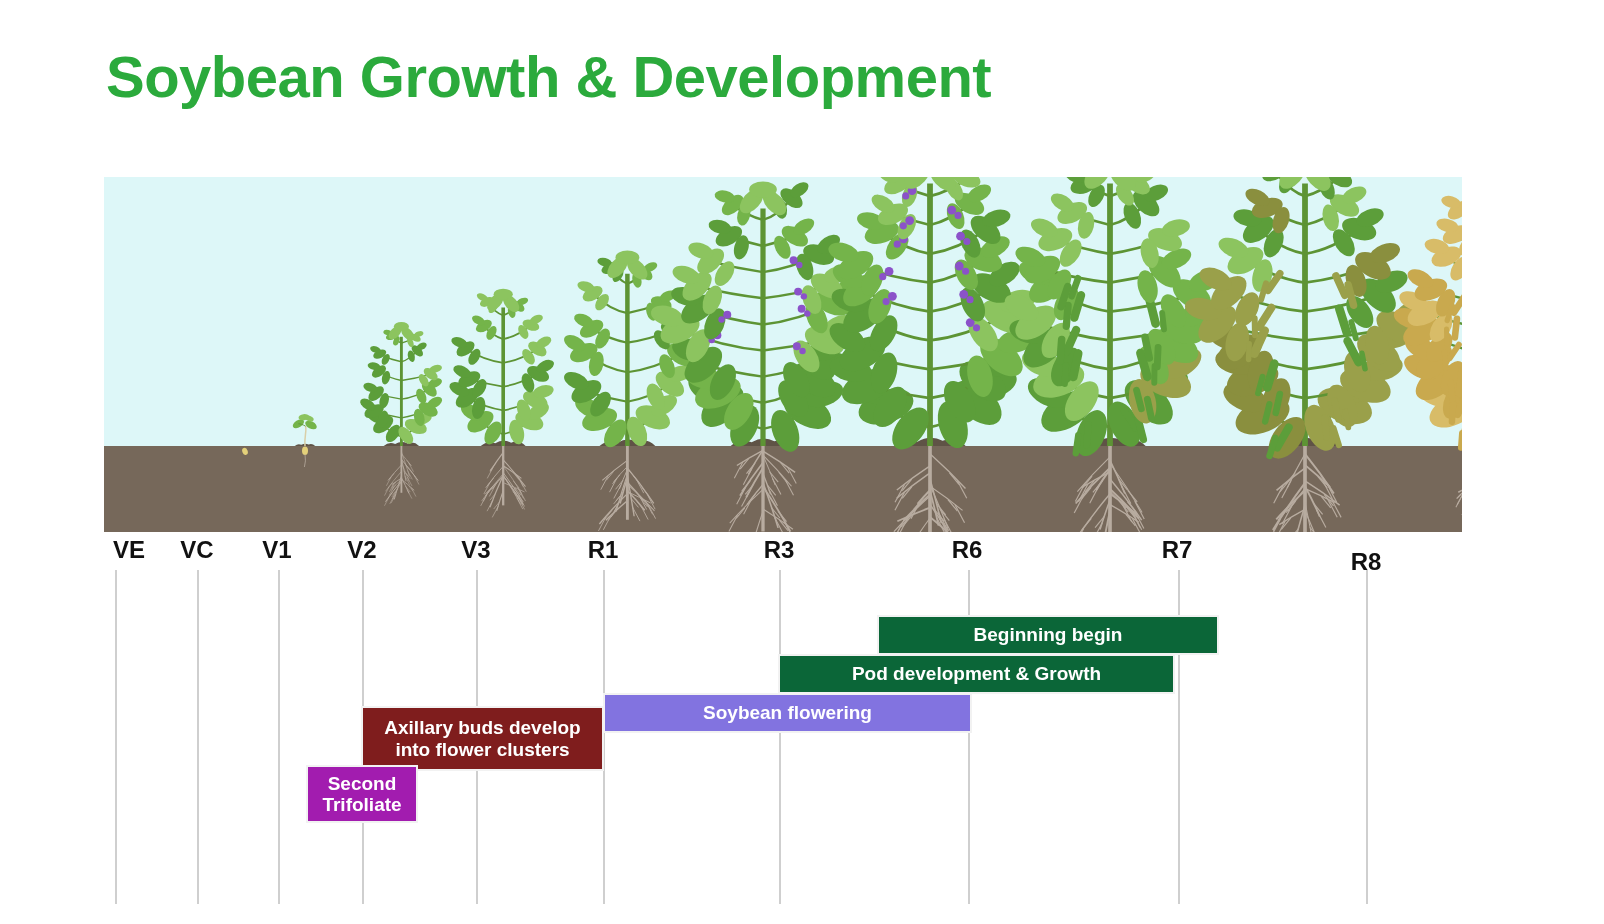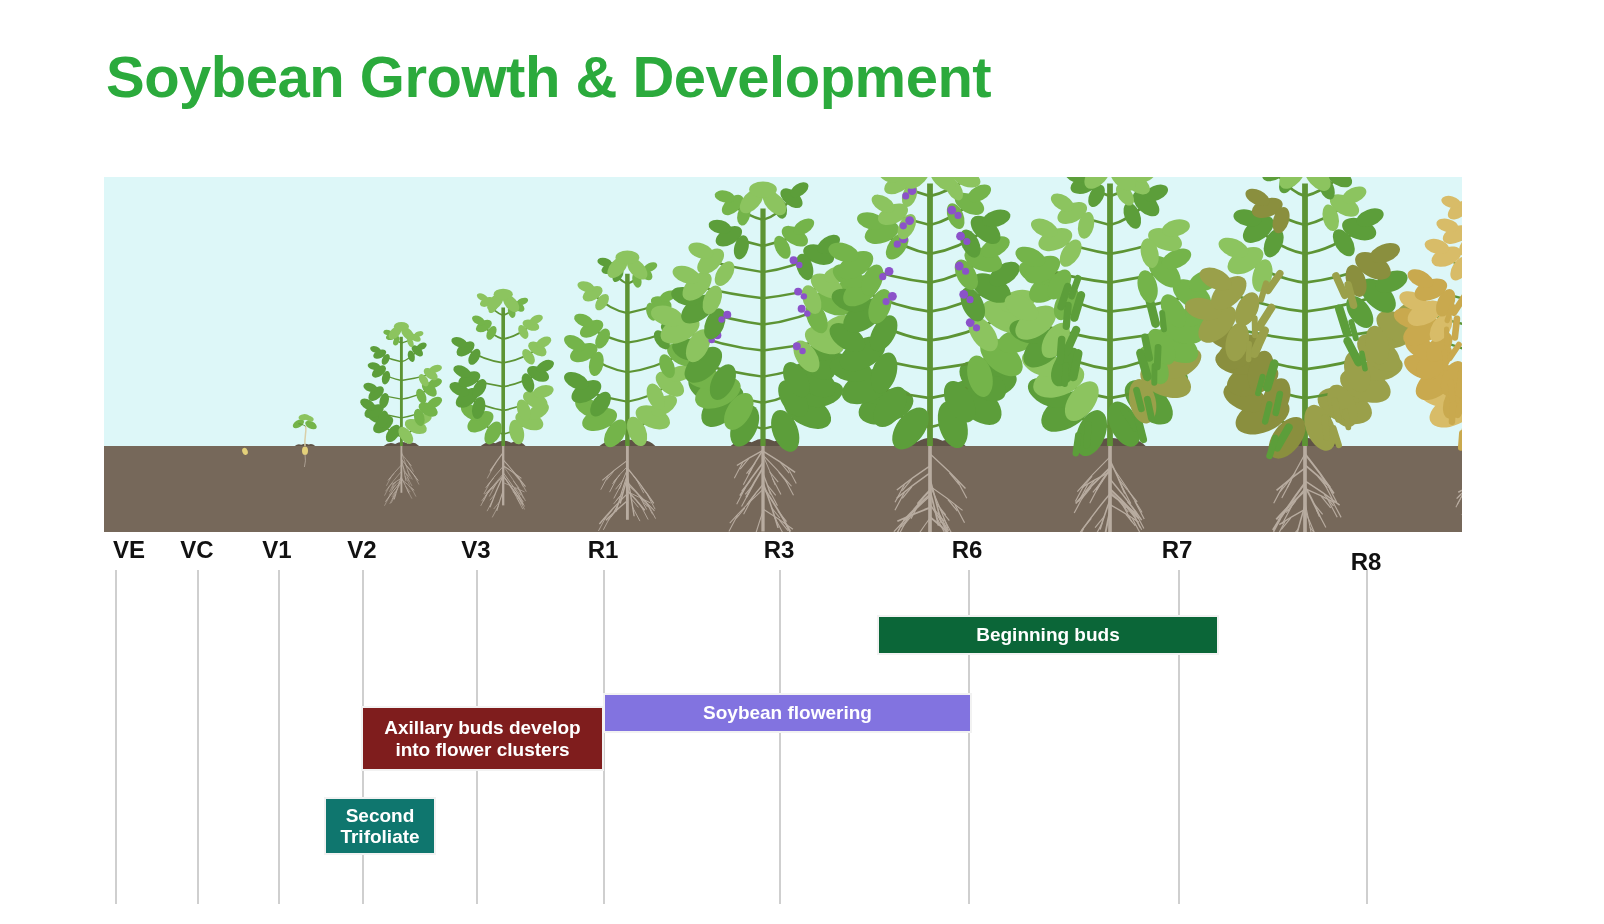--- a/index.html
+++ b/index.html
@@ -1215,24 +1215,27 @@
     <div class="gridline" style="left: 476px; background: rgb(207, 207, 207);"></div>
     <div class="gridline" style="left: 603px; background: rgb(207, 207, 207);"></div>
     <div class="gridline" style="left: 779px; background: rgb(207, 207, 207);"></div>
     <div class="gridline" style="left: 968px; background: rgb(207, 207, 207);"></div>
     <div class="gridline" style="left: 1178px; background: rgb(207, 207, 207);"></div>
     <div class="gridline" style="left: 1366px; background: rgb(207, 207, 207);"></div>
   </div>
 
 <div id="gantt">
     <div class="bar" style="left: 877px; width: 342px; top: 45px; height: 40px; background: rgb(11, 102, 56);">
-      <span>Beginning buds</span>
+      <span>Beginning begin</span>
+    </div>
+    <div class="bar" style="left: 778px; width: 397px; top: 84px; height: 40px; background: rgb(11, 102, 56);">
+      <span>Pod development &amp; Growth</span>
     </div>
     <div class="bar" style="left: 603px; width: 369px; top: 123px; height: 40px; background: rgb(130, 115, 224);">
       <span>Soybean flowering</span>
     </div>
     <div class="bar" style="left: 361px; width: 243px; top: 136px; height: 65px; background: #7f1d1d;">
       <span>Axillary buds develop into flower clusters</span>
     </div>
-    <div class="bar" style="left: 324px; width: 112px; top: 195px; height: 58px; background: #0f766e; margin-top: 32px;">
+    <div class="bar" style="left: 306px; width: 112px; top: 195px; height: 58px; background: #a21caf;">
       <span>Second Trifoliate</span>
     </div>
   </div>
 
 </body></html>

